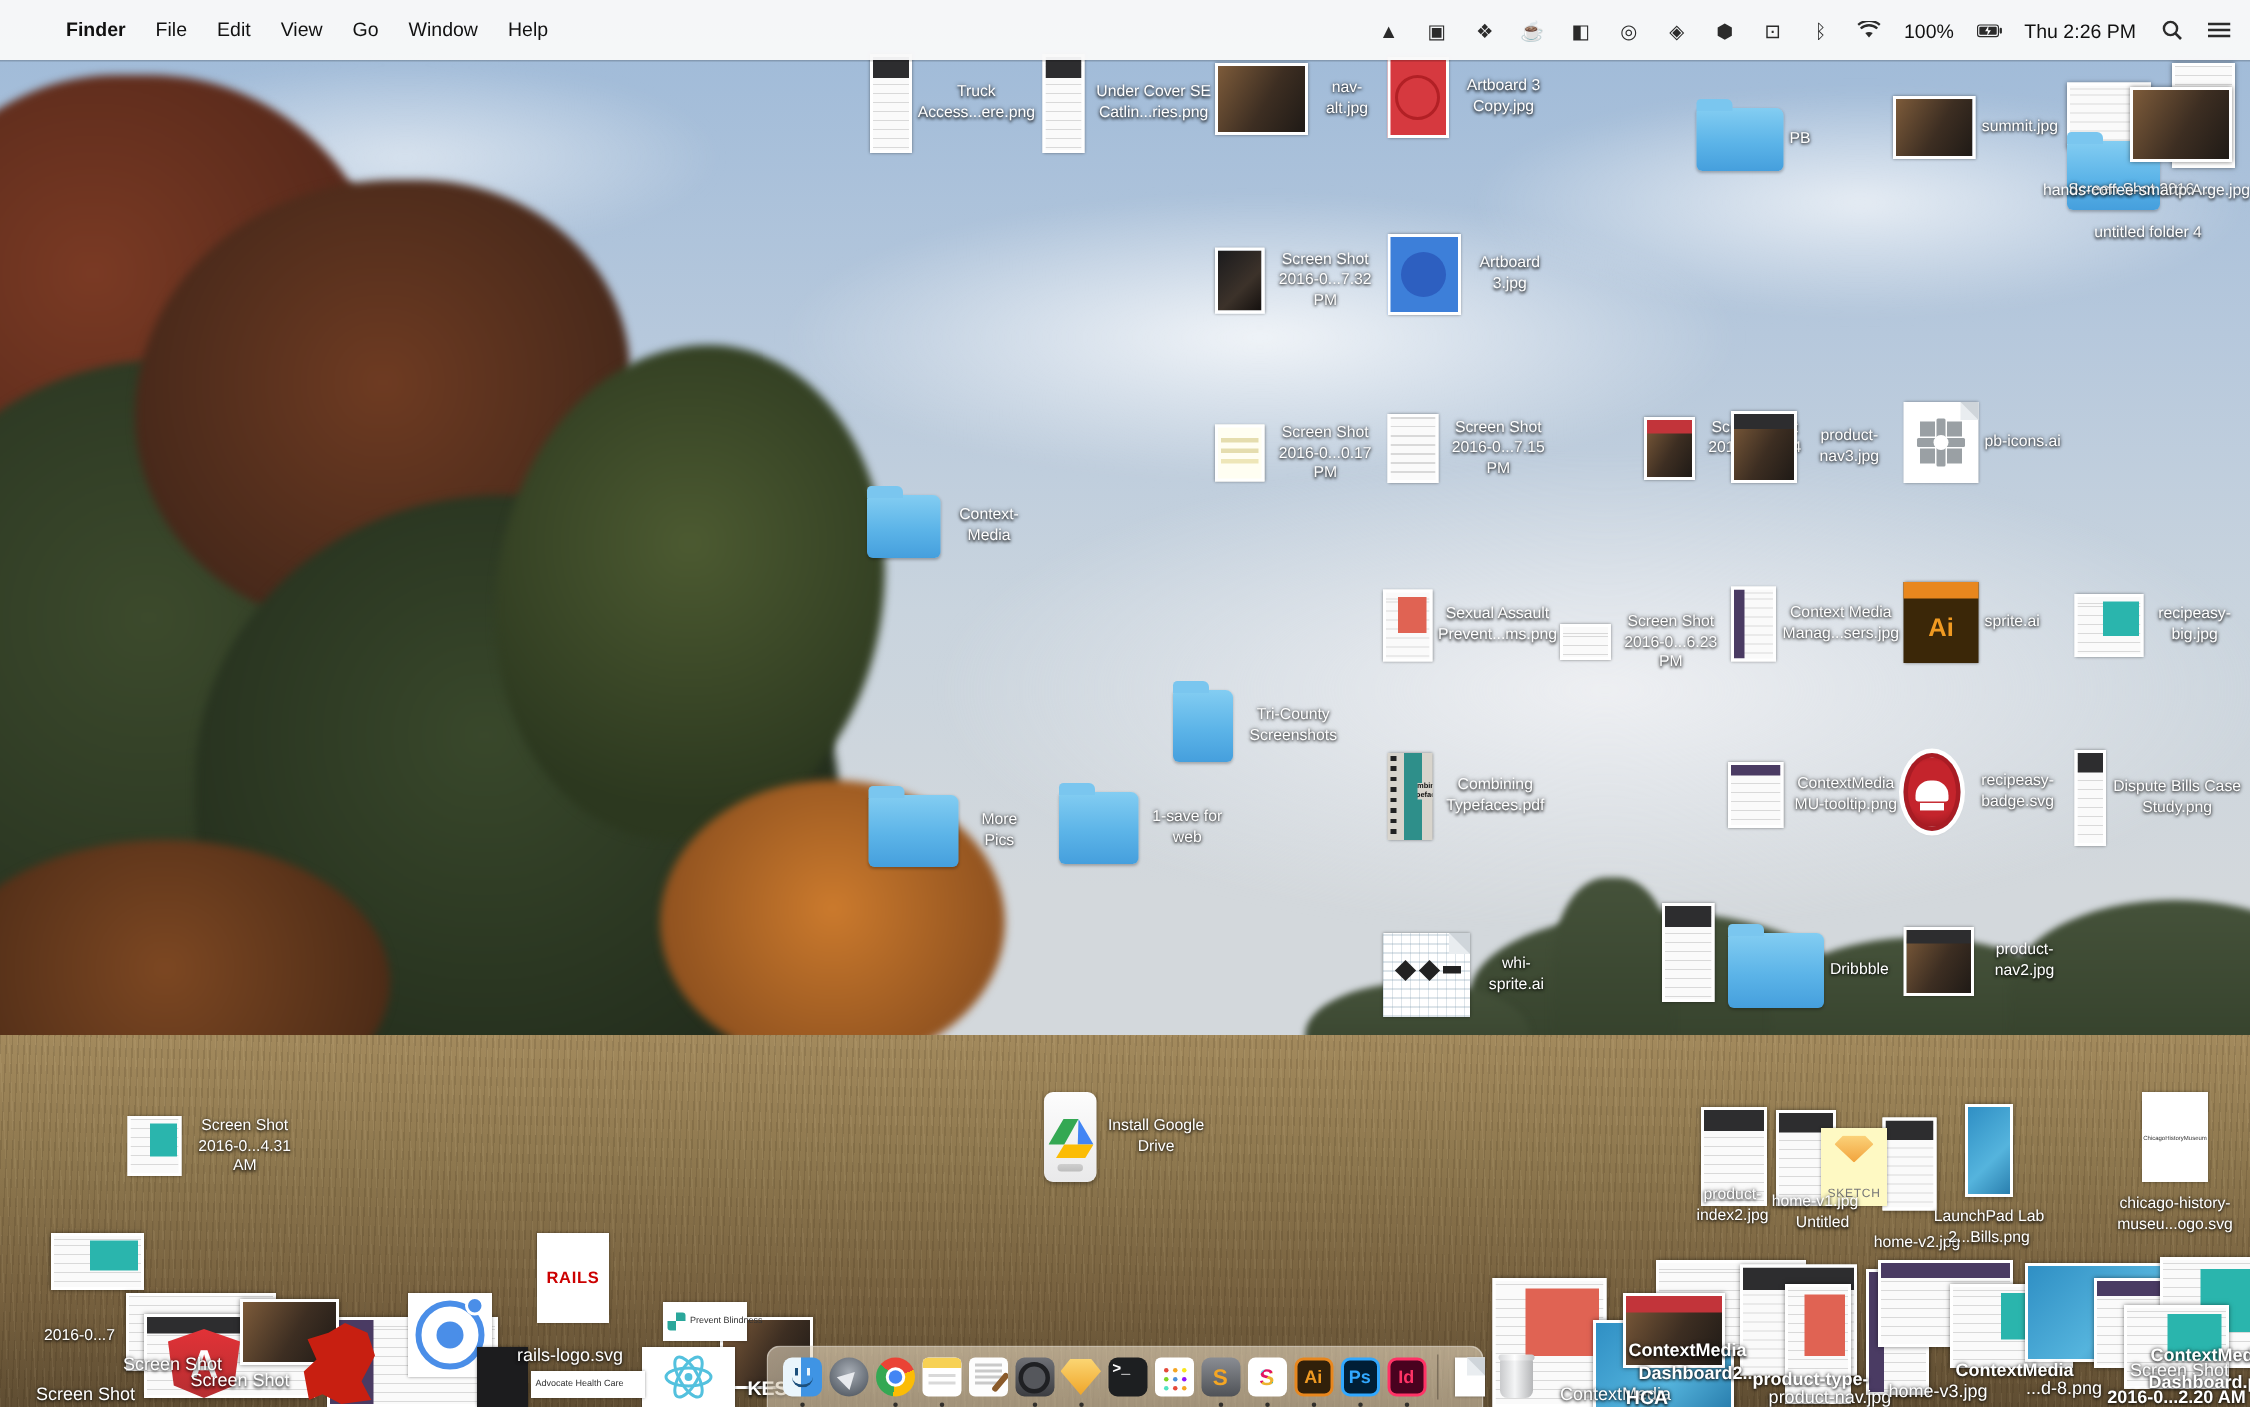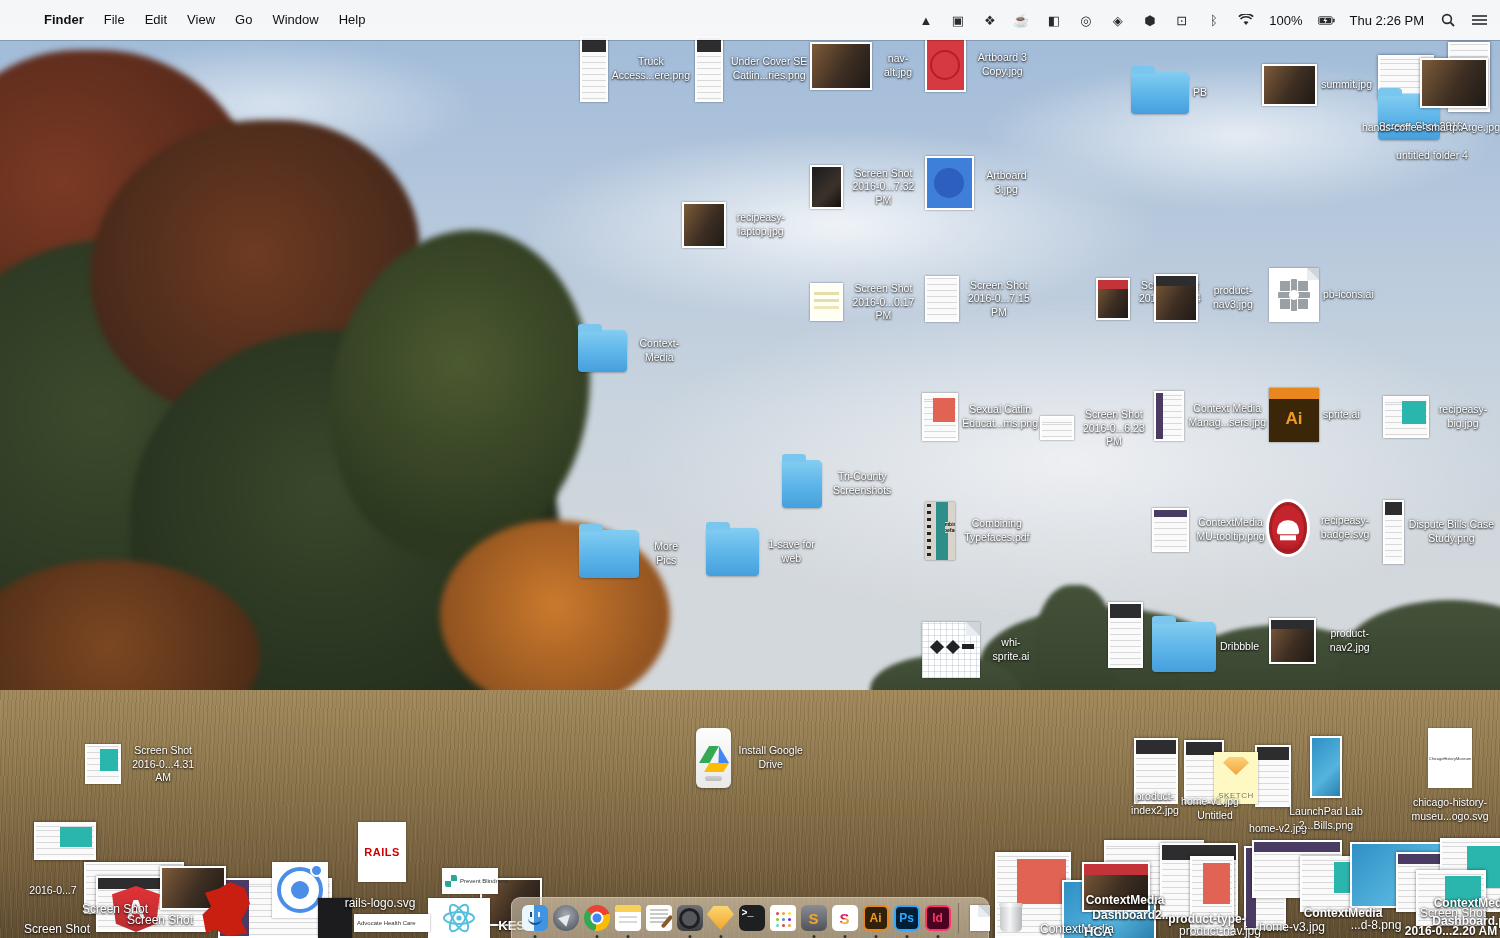--- a/index.html
+++ b/index.html
@@ -239,24 +239,20 @@
       <div class="tc v-lines"></div>
     </div>
   <div class="folder" style="position:absolute;left:1378px;top:94px;width:62px;height:46px;z-index:4;"></div>
   <div class="pthumb" style="left:1420px;top:58px;width:64px;height:46px;z-index:5;">
       <div class="tc v-photo"></div>
     </div>
   <div class="lbl-abs" style="left:1352px;top:120px;width:150px;">Screen Shot 2016-...</div>
   <div class="lbl-abs" style="left:1356px;top:121px;width:150px;opacity:.95;">hands-coffee-smartp.Arge.jpg</div>
   <div class="lbl-abs" style="left:1372px;top:149px;width:120px;">untitled folder 4</div>
 
-  <div class="di" style="left:682px;top:202px;width:110px;">
-    <div class="thumb v-photo" style="width:60px;height:42px;"></div>
-    <div class="lbl">recipeasy-laptop.jpg</div>
-  </div>
   <div class="di" style="left:810px;top:165px;width:110px;">
     <div class="thumb v-dark" style="width:56px;height:40px;"></div>
     <div class="lbl">Screen Shot 2016-0...7.32 PM</div>
   </div>
   <div class="di" style="left:925px;top:156px;width:110px;">
     <div class="thumb" style="width:52px;height:50px;background:#3d7fd9;">
       <div style="position:absolute;left:50%;top:50%;transform:translate(-50%,-50%);width:30px;height:30px;background:#2d5fc0;border-radius:50%;"></div>
     </div>
     <div class="lbl">Artboard 3.jpg</div>
   </div>
@@ -295,21 +291,21 @@
     </div>
     <div class="lbl">pb-icons.ai</div>
   </div>
 
   <div class="di" style="left:578px;top:330px;width:110px;">
     <div class="folder"></div>
     <div class="lbl">Context-Media</div>
   </div>
   <div class="di" style="left:922px;top:393px;width:116px;">
     <div class="thumb v-lines v-redblock" style="width:62px;height:44px;"></div>
-    <div class="lbl">Sexual Catlin Educat...ms.png</div>
+    <div class="lbl">Sexual Assault Prevent...ms.png</div>
   </div>
   <div class="di" style="left:1040px;top:408px;width:110px;">
     <div class="thumb v-lines" style="width:58px;height:20px;"></div>
     <div class="lbl">Screen Shot 2016-0...6.23 PM</div>
   </div>
   <div class="di" style="left:1154px;top:391px;width:112px;">
     <div class="thumb v-lines v-purple" style="width:56px;height:46px;"></div>
     <div class="lbl">Context Media Manag...sers.jpg</div>
   </div>
   <div class="di" style="left:1269px;top:388px;width:110px;">

